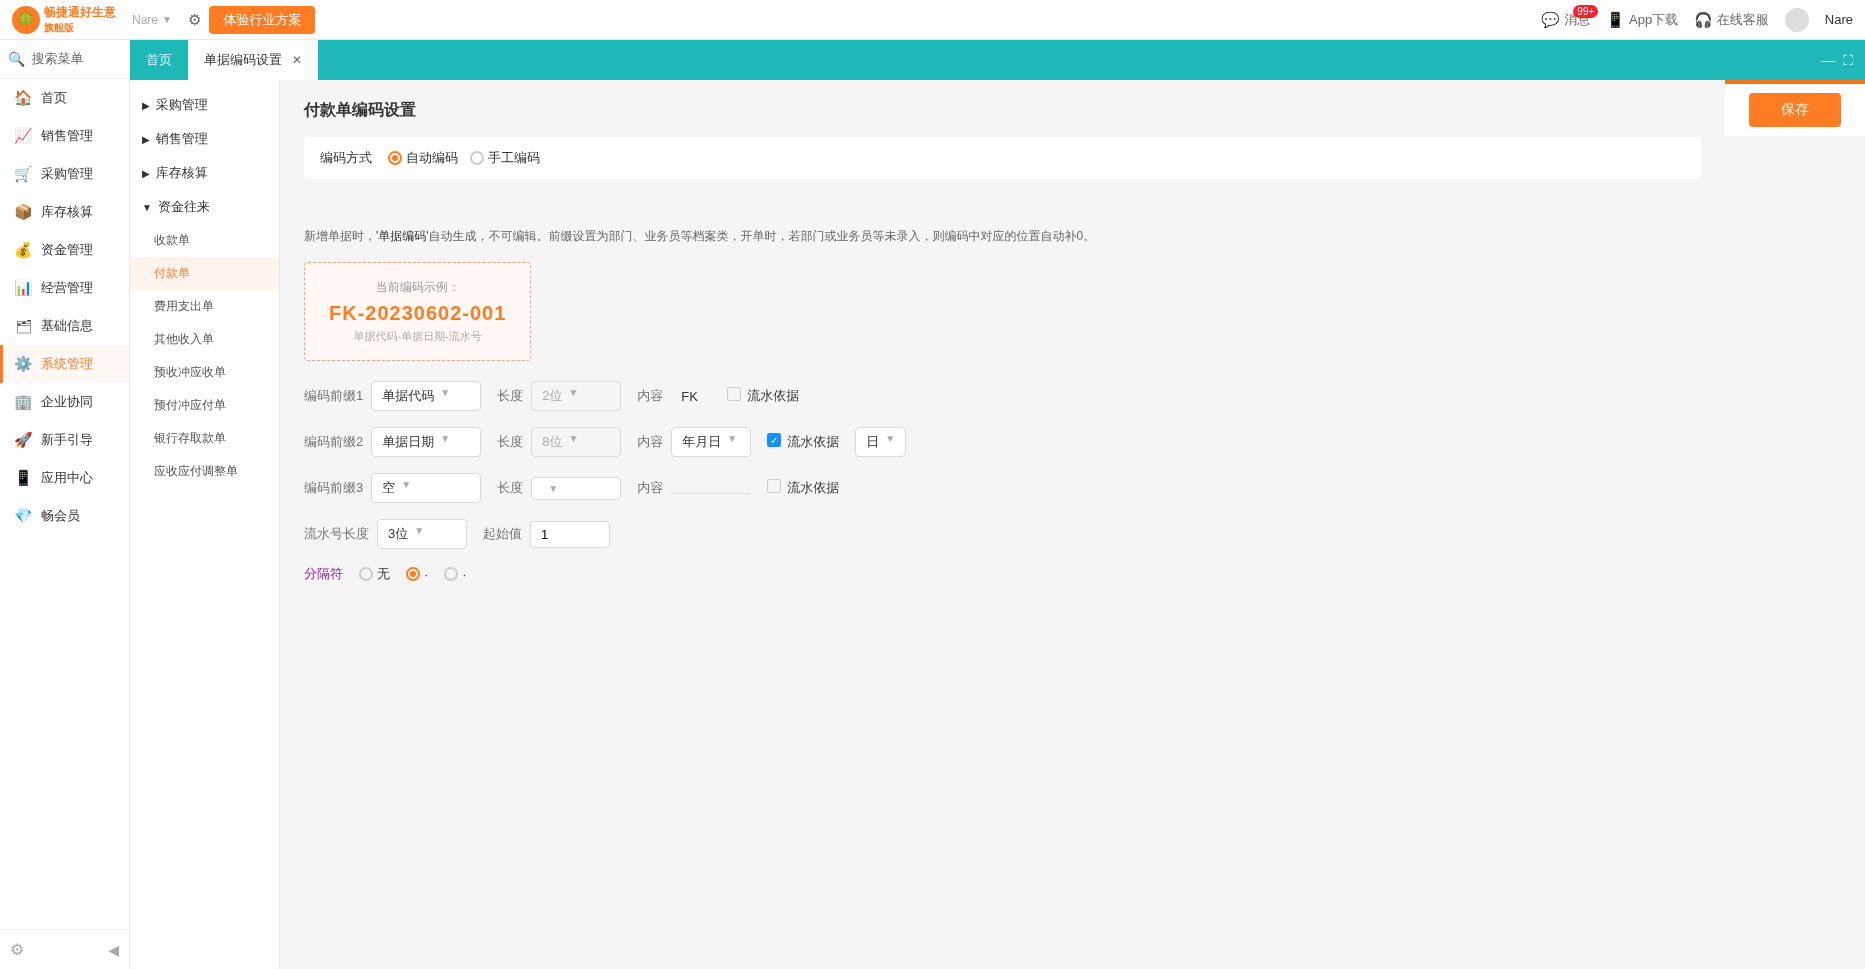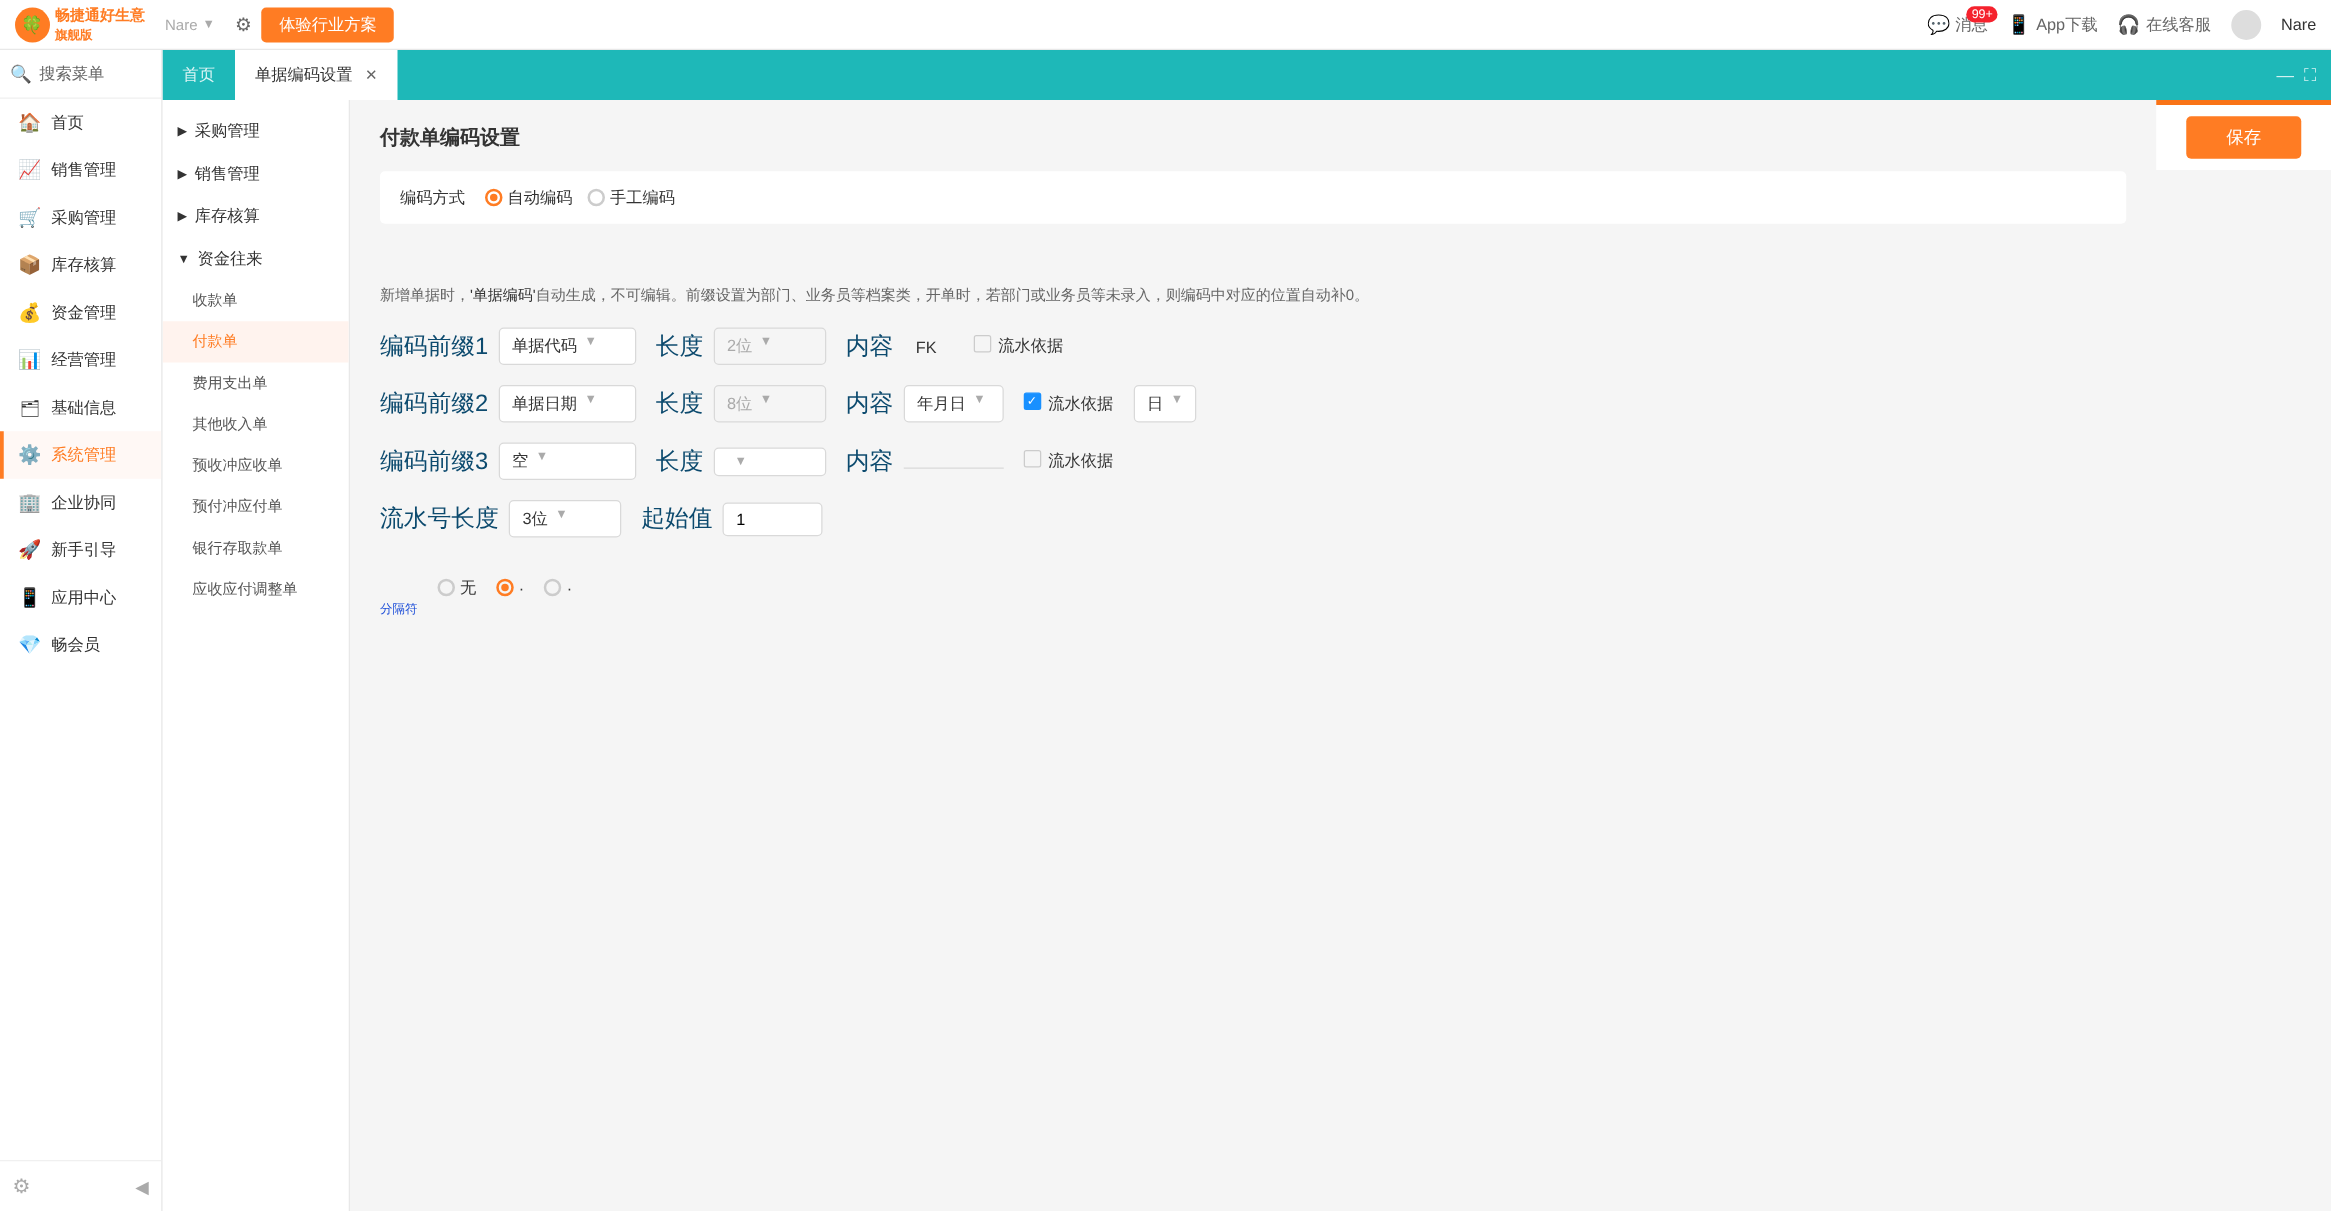--- a/index.html
+++ b/index.html
@@ -69,32 +69,32 @@
     .preview-box { border: 1px dashed #ffa07a; background: #fff8f5; border-radius: 4px; padding: 16px 24px; display: inline-block; margin-bottom: 20px; text-align: center; }
     .preview-label { font-size: 12px; color: #999; margin-bottom: 6px; }
     .preview-code { font-size: 20px; font-weight: bold; color: #ff7c23; letter-spacing: 1px; }
     .preview-sub { font-size: 11px; color: #aaa; margin-top: 4px; }
 
     .auto-fill-row { display: flex; align-items: center; gap: 8px; margin-bottom: 20px; font-size: 13px; color: #333; }
     .checkbox-item { width: 14px; height: 14px; border: 1px solid #ccc; border-radius: 2px; display: flex; align-items: center; justify-content: center; cursor: pointer; }
 
     .form-row { display: flex; align-items: center; gap: 16px; margin-bottom: 16px; flex-wrap: wrap; }
     .form-field { display: flex; align-items: center; gap: 8px; }
-    .field-label { font-size: 19px; color: #0c4a6e; white-space: nowrap; }
+    .field-label { font-size: 13px; color: #737373; white-space: nowrap; }
     .select-box { display: flex; align-items: flex-start; border: 1px solid #d9d9d9; border-radius: 4px; background: #fff; padding: 5px 10px; gap: 6px; cursor: pointer; font-size: 13px; min-width: 90px; }
     .select-box-wide { min-width: 110px; }
     .input-box { border: 1px solid #d9d9d9; border-radius: 4px; background: #fff; padding: 5px 10px; font-size: 13px; }
     .content-display { padding: 5px 10px; font-size: 13px; color: #333; min-width: 40px; }
 
     .checkbox-row { display: flex; align-items: flex-start; gap: 6px; font-size: 13px; color: #333; }
     .checkbox-blue { width: 14px; height: 14px; border: 1px solid #ccc; border-radius: 2px; display: flex; align-items: center; justify-content: center; cursor: pointer; }
     .checkbox-blue.checked { background: #1890ff; border-color: #1890ff; color: #fff; font-size: 10px; }
 
     .separator-row { display: flex; align-items: center; gap: 16px; margin-top: 8px; }
-    .separator-label { font-size: 10px; color: #1d4ed8; margin-top: 34px; }
+    .separator-label { font-size: 13px; color: #a21caf; }
     .radio-options { display: flex; align-items: center; gap: 16px; }
 
     
     .bottom-bar { height: 56px; background: #fff; border-top: 4px solid #f97316; display: flex; align-items: center; justify-content: flex-end; padding: 0 24px; flex-shrink: 0; }
     .save-btn { background: #ff7c23; color: #fff; border: none; border-radius: 4px; padding: 8px 32px; font-size: 14px; cursor: pointer; }
 
     .dropdown-arrow { font-size: 10px; color: #aaa; }
   </style>
 </head>
 <body>
@@ -285,20 +285,25 @@
               </label>
             </div>
           </div>
 
           
           <div class="info-text">
             新增单据时，<em>'单据编码'</em>自动生成，不可编辑。前缀设置为部门、业务员等档案类，开单时，若部门或业务员等未录入，则编码中对应的位置自动补0。
           </div>
 
           
+          <div class="preview-box">
+            <div class="preview-label">当前编码示例：</div>
+            <div class="preview-code">FK-20230602-001</div>
+            <div class="preview-sub">单据代码-单据日期-流水号</div>
+          </div>
 
           
 
           
           <div class="form-row">
             <div class="form-field">
               <span class="field-label">编码前缀1</span>
               <div class="select-box select-box-wide">
                 <span>单据代码</span>
                 <span class="dropdown-arrow">▼</span>

